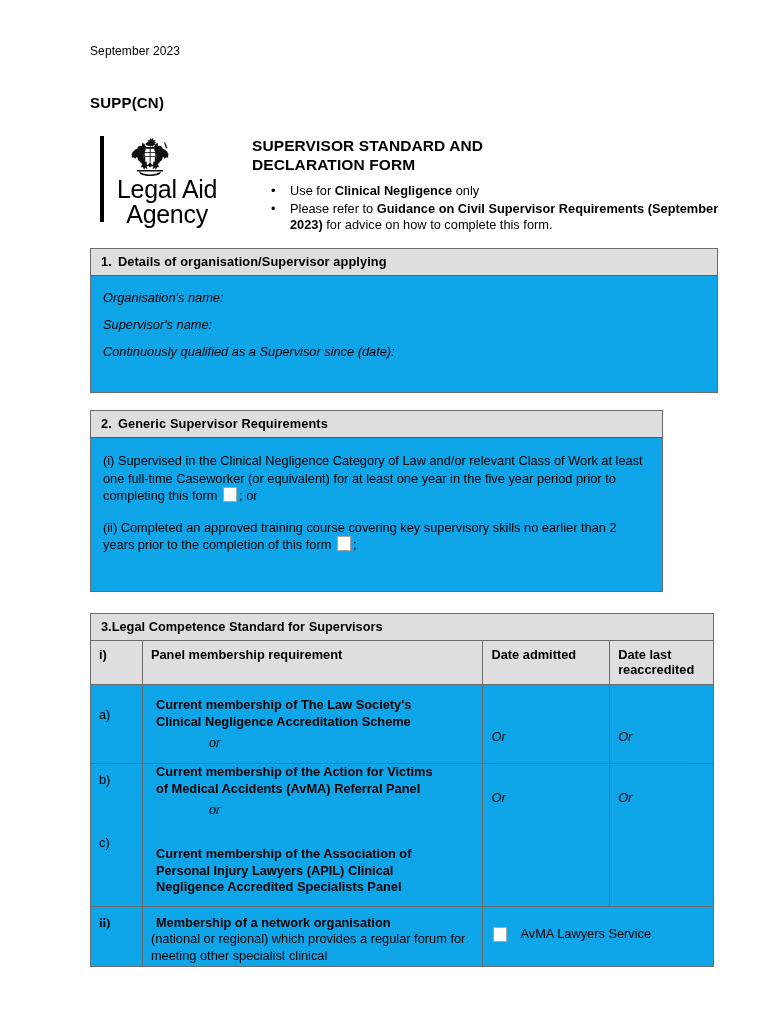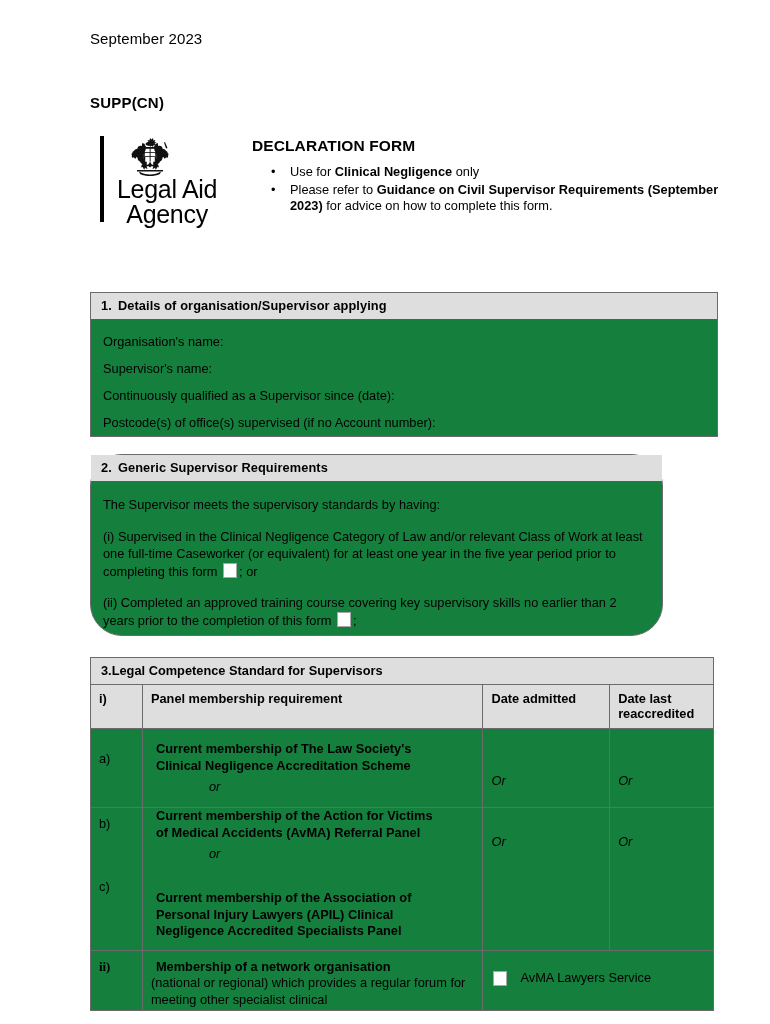--- a/index.html
+++ b/index.html
@@ -19,22 +19,22 @@
     position: relative;
     width: 770px;
     height: 1024px;
     background: #ffffff;
   }
 
   
   .doc-date {
     position: absolute;
     left: 90px;
-    top: 30px;
-    font-size: 15px;
+    top: 44px;
+    font-size: 12px;
     letter-spacing: 0.1px;
   }
   .doc-code {
     position: absolute;
     left: 90px;
     top: 94px;
     font-size: 15px;
     font-weight: bold;
     letter-spacing: 0.2px;
   }
@@ -109,38 +109,37 @@
     left: 19px;
     top: 0;
   }
   .bullets b { font-weight: bold; }
 
   
   .section {
     position: absolute;
     border: 1.5px solid #6b6b6b;
     box-sizing: border-box;
-    background: #15803d;
-    margin-top: 44px;
+    background: #0ea5e9;
   }
   .section-head {
     background: #dedede;
     border-bottom: 1.5px solid #5a5a5a;
     font-size: 12.8px;
     font-weight: bold;
     padding: 5px 10px 6px 10px;
     letter-spacing: 0.1px;
   }
   .section-head .num { margin-right: 6px; }
   .section-body {
     padding: 14px 12px 10px 12px;
     font-size: 12.8px;
     line-height: 16px;
   }
-  .field-line { margin-bottom: 11px; }
+  .field-line { margin-bottom: 11px; font-style: italic; }
   .field-line:last-child { margin-bottom: 0; }
 
   .para { margin: 0 0 14px 0; line-height: 17.5px; }
   .para.tight { margin-bottom: 0; }
 
   .cbox {
     display: inline-block;
     width: 12px;
     height: 13px;
     border: 1px solid #a8a8a8;
@@ -253,20 +252,21 @@
         </svg>
         <div class="logo-text">
           <div>Legal Aid</div>
           <div>Agency</div>
         </div>
       </div>
     </div>
 
     <div class="header-right">
       <div class="form-title">
+        <div>SUPERVISOR STANDARD AND</div>
         <div>DECLARATION FORM</div>
       </div>
       <ul class="bullets">
         <li>
           <span class="dot">•</span>
           <span><span>Use for </span><b>Clinical Negligence</b><span> only</span></span>
         </li>
         <li>
           <span class="dot">•</span>
           <span><span>Please refer to </span><b>Guidance on Civil Supervisor Requirements (September 2023)</b><span> for advice on how to complete this form.</span></span>
@@ -276,30 +276,28 @@
   </div>
 
   <div class="section" id="section1" style="left:90px; top:248px; width:628px; height:145px;">
     <div class="section-head">
       <span class="num">1.</span><span>Details of organisation/Supervisor applying</span>
     </div>
     <div class="section-body">
       <div class="field-line">Organisation's name:</div>
       <div class="field-line">Supervisor's name:</div>
       <div class="field-line">Continuously qualified as a Supervisor since (date):</div>
-      <div class="field-line">Postcode(s) of office(s) supervised (if no Account number):</div>
     </div>
   </div>
 
-  <div class="section" id="section2" style="left:90px; top:410px; width:573px; height:182px;border-radius:32px;">
+  <div class="section" id="section2" style="left:90px; top:410px; width:573px; height:182px;">
     <div class="section-head">
       <span class="num">2.</span><span>Generic Supervisor Requirements</span>
     </div>
     <div class="section-body">
-      <p class="para">The Supervisor meets the supervisory standards by having:</p>
       <p class="para">
         <span>(i) Supervised in the Clinical Negligence Category of Law and/or relevant Class of Work at least one full-time Caseworker (or equivalent) for at least one year in the five year period prior to completing this form</span>
         <span class="cbox"></span><span>; or</span>
       </p>
       <p class="para tight">
         <span>(ii) Completed an approved training course covering key supervisory skills no earlier than 2 years prior to the completion of this form</span>
         <span class="cbox"></span><span>;</span>
       </p>
     </div>
   </div>

